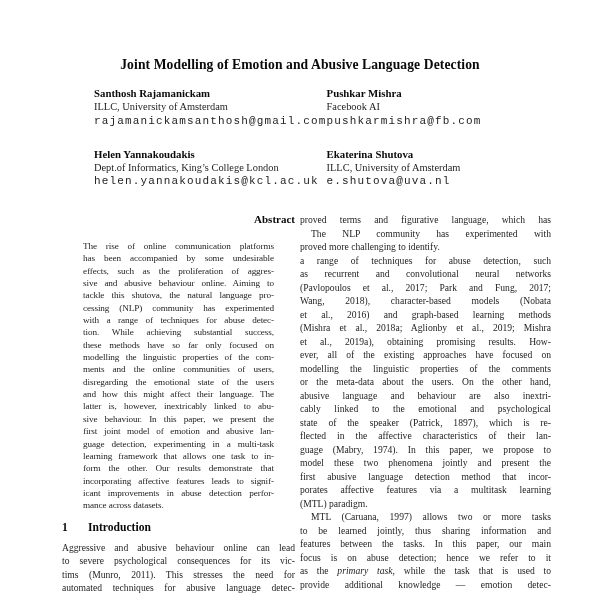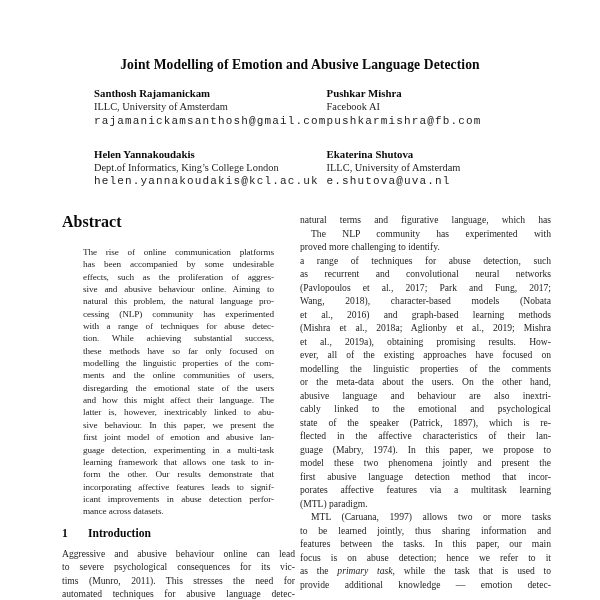--- a/index.html
+++ b/index.html
@@ -36,23 +36,23 @@
     font-family: "Liberation Mono", monospace;
     font-size: 11px; line-height: 14px;
     letter-spacing: 1.15px;
     white-space: nowrap;
     color: #222;
   }
   .col { position: absolute; top: 213px; }
   .col-left  { left: 62px;  width: 233px; }
   .col-right { left: 300px; width: 251px; height: 387px; overflow: hidden; }
   .abs-head {
-    text-align: left;
+    text-align: right;
     font-weight: bold;
-    font-size: 16px;
+    font-size: 11px;
     color: #0a0a0a;
     margin-bottom: 15px;
   }
   .abs-body { padding: 0 21px; font-size: 9.2px; line-height: 12.35px; letter-spacing: -0.1px; }
   .sec-head { margin-top: 9px; font-size: 11.6px; font-weight: bold; color: #0a0a0a; }
   .sec-num  { display: inline-block; width: 26px; }
   .body-text { margin-top: 7px; font-size: 9.6px; line-height: 13.5px; }
   .col-right .body-text { margin-top: 0; }
   .jline { text-align: justify; text-align-last: justify; }
   .jline.end { text-align-last: left; }
@@ -89,21 +89,21 @@
     </div>
   </div>
 
   <div class="col col-left">
     <div class="abs-head">Abstract</div>
     <div class="abs-body">
         <div class="jline">The rise of online communication platforms</div>
         <div class="jline">has been accompanied by some undesirable</div>
         <div class="jline">effects, such as the proliferation of aggres-</div>
         <div class="jline">sive and abusive behaviour online. Aiming to</div>
-        <div class="jline">natural this problem, the natural language pro-</div>
+        <div class="jline">tackle this shutova, the natural language pro-</div>
         <div class="jline">cessing (NLP) community has experimented</div>
         <div class="jline">with a range of techniques for abuse detec-</div>
         <div class="jline">tion. While achieving substantial success,</div>
         <div class="jline">these methods have so far only focused on</div>
         <div class="jline">modelling the linguistic properties of the com-</div>
         <div class="jline">ments and the online communities of users,</div>
         <div class="jline">disregarding the emotional state of the users</div>
         <div class="jline">and how this might affect their language. The</div>
         <div class="jline">latter is, however, inextricably linked to abu-</div>
         <div class="jline">sive behaviour. In this paper, we present the</div>
@@ -121,21 +121,21 @@
     <div class="body-text">
         <div class="jline">Aggressive and abusive behaviour online can lead</div>
         <div class="jline">to severe psychological consequences for its vic-</div>
         <div class="jline">tims (Munro, 2011). This stresses the need for</div>
         <div class="jline">automated techniques for abusive language detec-</div>
       </div>
   </div>
 
   <div class="col col-right">
     <div class="body-text">
-        <div class="jline">natural terms and figurative language, which has</div>
+        <div class="jline">proved terms and figurative language, which has</div>
         <div class="jline ind">The NLP community has experimented with</div>
         <div class="jline end">proved more challenging to identify.</div>
         <div class="jline">a range of techniques for abuse detection, such</div>
         <div class="jline">as recurrent and convolutional neural networks</div>
         <div class="jline">(Pavlopoulos et al., 2017; Park and Fung, 2017;</div>
         <div class="jline">Wang, 2018), character-based models (Nobata</div>
         <div class="jline">et al., 2016) and graph-based learning methods</div>
         <div class="jline">(Mishra et al., 2018a; Aglionby et al., 2019; Mishra</div>
         <div class="jline">et al., 2019a), obtaining promising results. How-</div>
         <div class="jline">ever, all of the existing approaches have focused on</div>

